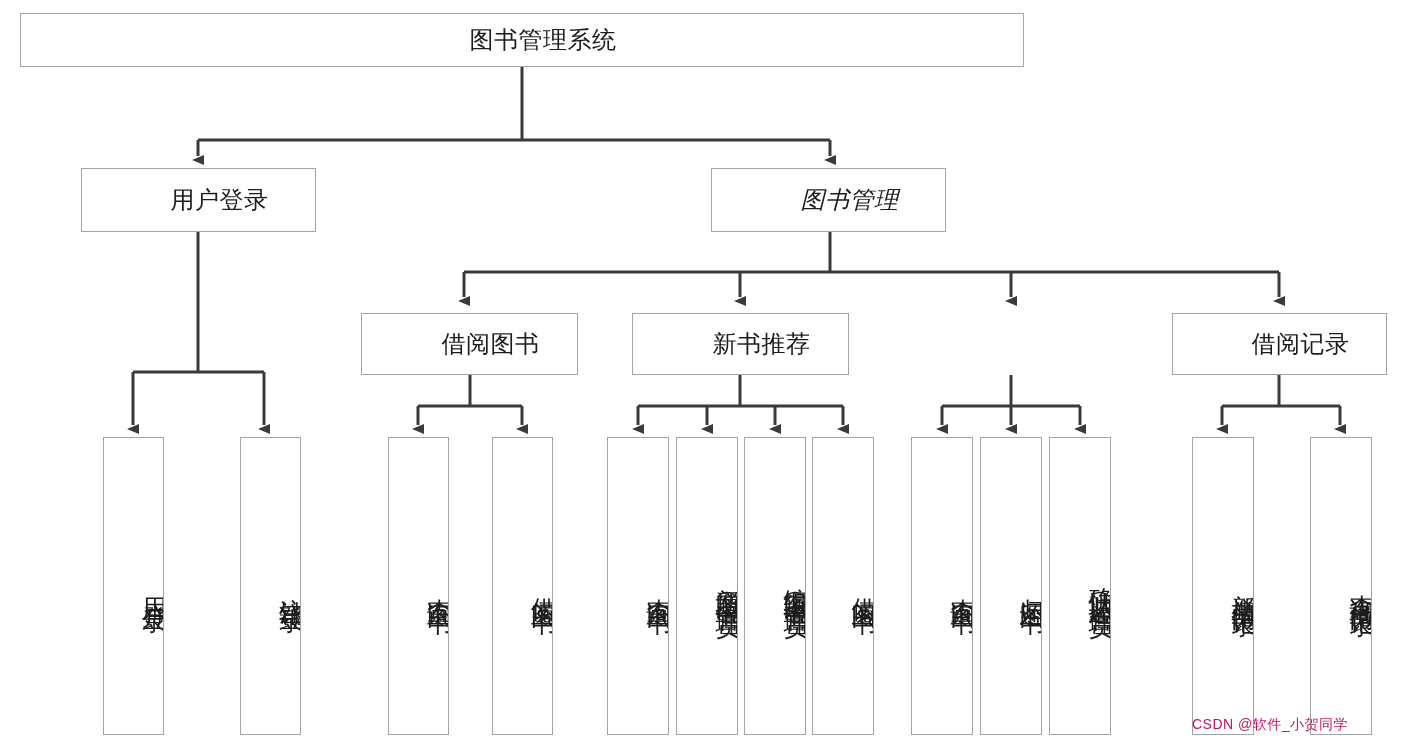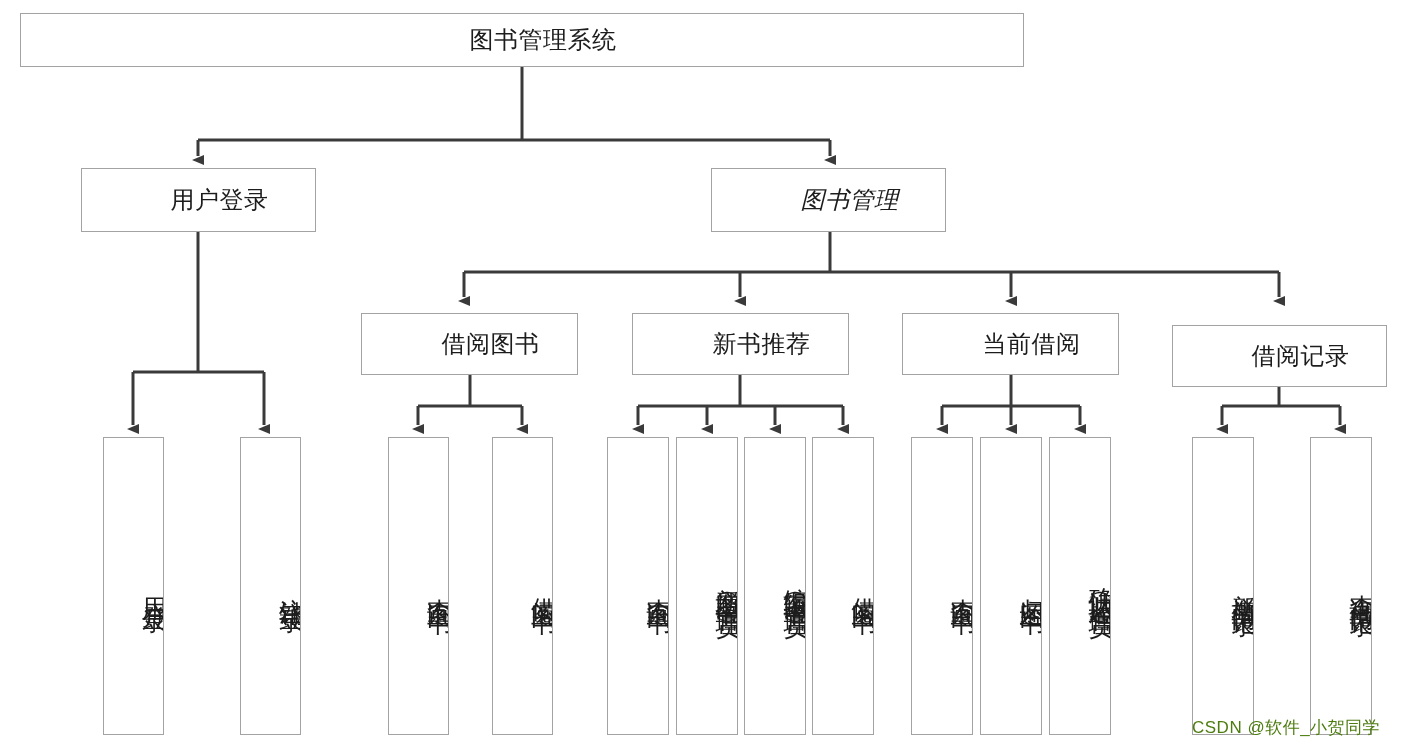--- a/index.html
+++ b/index.html
@@ -53,22 +53,22 @@
   }
   .node.vert .label {
     font-size: 25px;
     writing-mode: vertical-rl;
     text-orientation: upright;
     letter-spacing: 4px;
     line-height: 1;
   }
   .watermark {
     position: absolute;
-    color: #4d7c0f;
-    font-size: 17px;
+    color: #be185d;
+    font-size: 14px;
     white-space: nowrap;
     letter-spacing: 0.5px;
     pointer-events: none;
   }
 </style>
 </head>
 <body>
 
 <div id="canvas">
 
@@ -133,24 +133,21 @@
   <div class="node horiz" style="left:711px; top:168px; width:235px; height:64px;font-style:italic;">
     <span class="label">图书管理</span>
   </div>
 
   <div class="node horiz" style="left:361px; top:313px; width:217px; height:62px;">
     <span class="label">借阅图书</span>
   </div>
   <div class="node horiz" style="left:632px; top:313px; width:217px; height:62px;">
     <span class="label">新书推荐</span>
   </div>
-  <div class="node horiz" style="left:902px; top:313px; width:217px; height:62px;">
-    <span class="label">当前借阅</span>
-  </div>
-  <div class="node horiz" style="left:1172px; top:313px; width:215px; height:62px;margin-top:12px;">
+  <div class="node horiz" style="left:1172px; top:313px; width:215px; height:62px;">
     <span class="label">借阅记录</span>
   </div>
 
   <div class="node vert" style="left:103px; top:437px; width:61px; height:298px;">
     <span class="label">用户登录</span>
   </div>
   <div class="node vert" style="left:240px; top:437px; width:61px; height:298px;">
     <span class="label">注销登录</span>
   </div>
 

